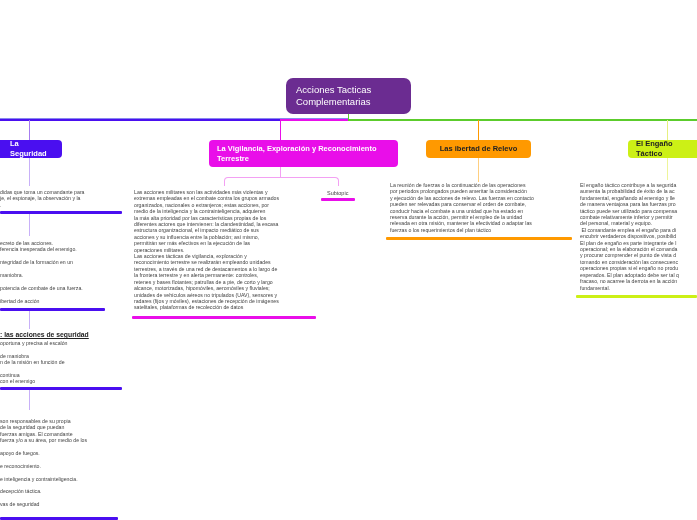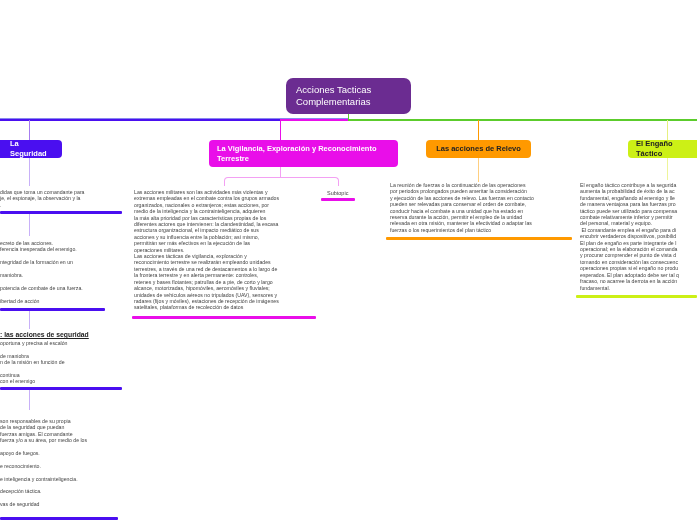--- a/index.html
+++ b/index.html
@@ -112,21 +112,21 @@
 retenes y bases flotantes; patrullas de a pie, de corto y largo
 alcance, motorizadas, hipomóviles, aeromóviles y fluviales;
 unidades de vehículos aéreos no tripulados (UAV), sensores y
 radares (fijos y móviles), estaciones de recepción de imágenes
 satelitales, plataformas de recolección de datos</div>
 <div class="abs bar" style="left:132px;top:316px;width:184px;background:#e90ee9;"></div>
 <div class="abs txt" style="left:327px;top:190px;font-size:5.5px;">Subtopic</div>
 <div class="abs bar" style="left:321px;top:198px;width:34px;background:#e90ee9;"></div>
 
 <div class="abs topic" style="left:426px;top:140px;width:105px;height:18px;background:#ff9900;color:#222;justify-content:center;">
-  <span>Las acciones de Relevo</span>
+  <span>Las ibertad de Relevo</span>
 </div>
 <div class="abs vline" style="left:478px;top:158px;height:24px;background:#ffcf80;"></div>
 <div class="abs txt" style="left:390px;top:182px;width:180px;">La reunión de fuerzas o la continuación de las operaciones
 por periodos prolongados pueden ameritar la consideración
 y ejecución de las acciones de relevo. Las fuerzas en contacto
 pueden ser relevadas para conservar el orden de combate,
 conducir hacia el combate a una unidad que ha estado en
 reserva durante la acción, permitir el empleo de la unidad
 relevada en otra misión, mantener la efectividad o adaptar las
 fuerzas o los requerimientos del plan táctico</div>

